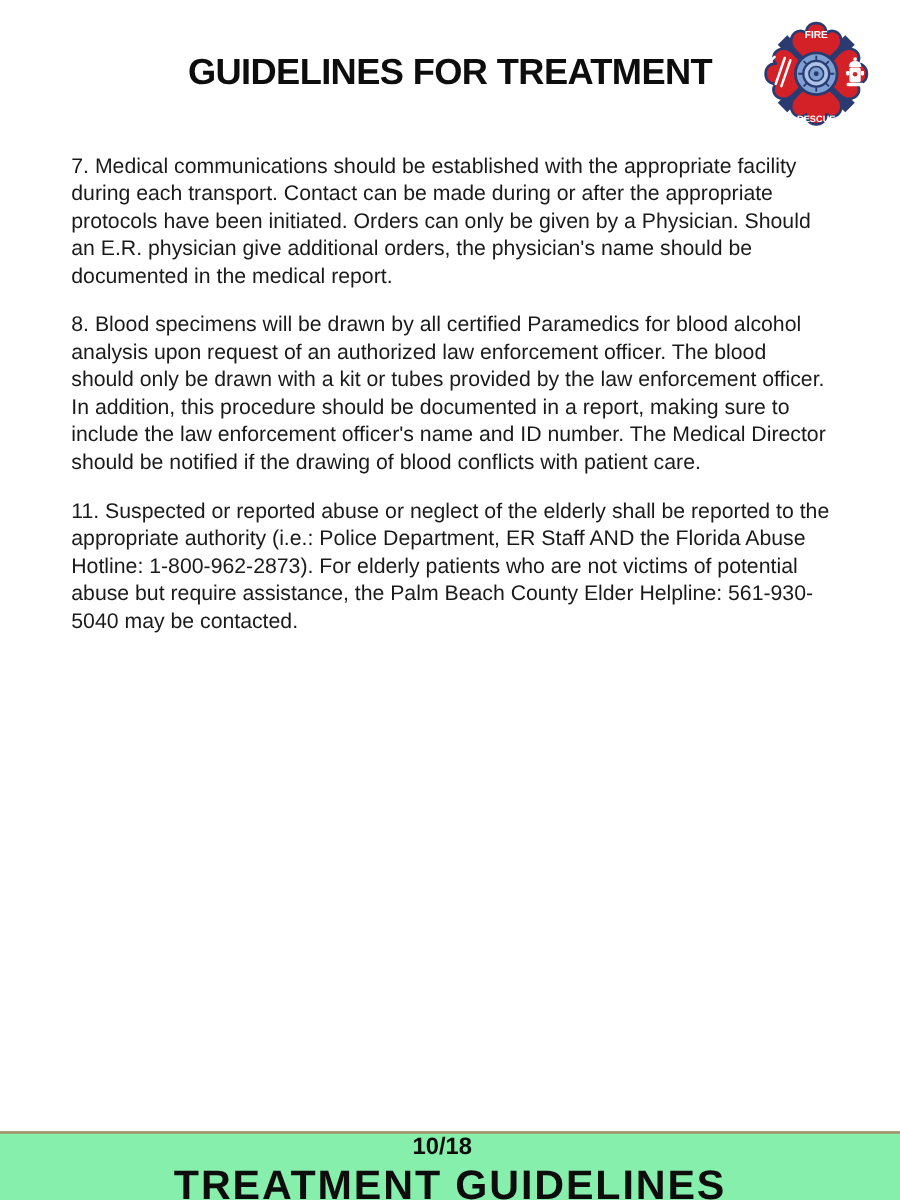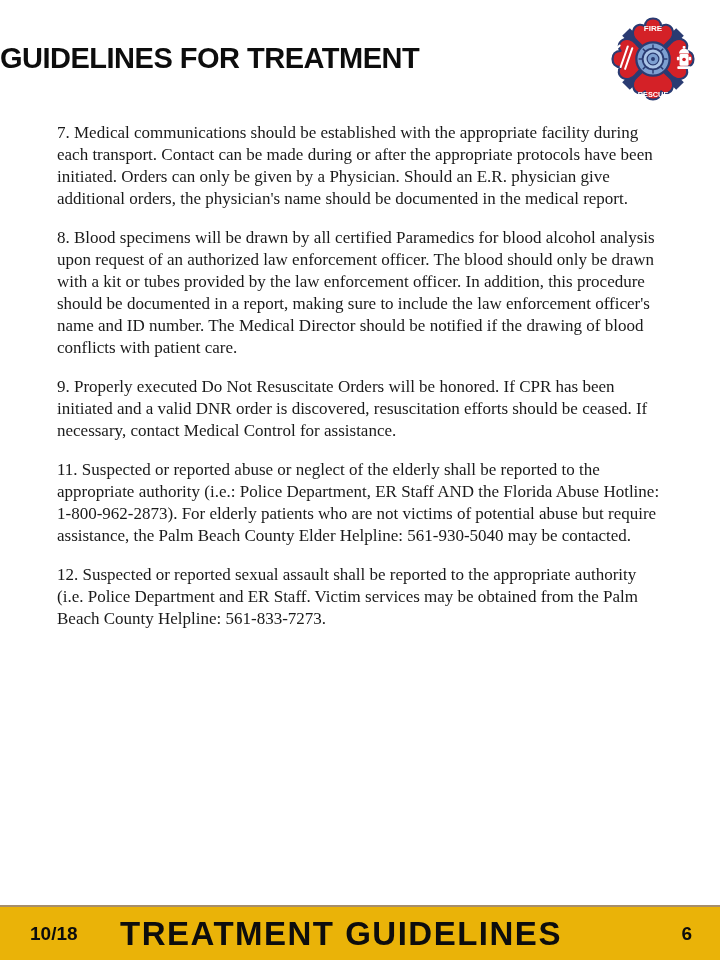--- a/index.html
+++ b/index.html
@@ -8,44 +8,46 @@
     width:720px; height:960px;
     background:#ffffff;
     overflow:hidden;
     font-family:"Liberation Sans", sans-serif;
     color:#1a1a1a;
   }
   
   .header { position:relative; height:120px; }
   .page-title {
     position:absolute; left:0; right:0; top:42px;
+    text-align:center;
     font-size:29px; font-weight:bold;
     letter-spacing:-0.5px;
     color:#0d0d0d;
     white-space:nowrap;
   }
   .logo {
     position:absolute; top:12px; right:22px;
     width:90px; height:94px;
   }
   
   .content {
     padding:2px 56px 0 57px;
     font-size:17px;
     line-height:22px;
   }
-  .content p { margin:0 0 17px 0;font-family:Liberation Serif, serif; }
+  .content p { margin:0 0 17px 0; }
   
   .footer {
     position:absolute; left:0; right:0; bottom:0;
     height:53px;
-    background:#eab308;
+    background:#86efac;
     border-top:2px solid #a68e6b;
     display:flex; align-items:center;
     color:#0d0d0d;
+    flex-direction:column;
   }
   .footer-date {
     width:90px; margin-left:30px;
     font-size:19px; font-weight:bold;
   }
   .footer-title {
     flex:1; text-align:left;
     font-size:33px; font-weight:bold;
     letter-spacing:1.5px;
     white-space:nowrap;
@@ -106,23 +108,21 @@
       </g>
 
       <text x="50" y="18.5" text-anchor="middle" font-size="9" font-weight="bold" fill="#ffffff">FIRE</text>
       <text x="50" y="92.5" text-anchor="middle" font-size="8.2" font-weight="bold" fill="#ffffff">RESCUE</text>
     </svg>
   </div>
 
   <div class="content">
     <p>7. Medical communications should be established with the appropriate facility during each transport. Contact can be made during or after the appropriate protocols have been initiated.  Orders can only be given by a Physician. Should an E.R. physician give additional orders, the physician's name should be documented in the medical report.</p>
     <p>8. Blood specimens will be drawn by all certified Paramedics for blood alcohol analysis upon request of an authorized law enforcement officer.  The blood should only be drawn with a kit or tubes provided by the law enforcement officer.  In addition, this procedure should be documented in a report, making sure to include the law enforcement officer's name and ID number.  The Medical Director should be notified if the drawing of blood conflicts with patient care.</p>
-    <p>9. Properly executed Do Not Resuscitate Orders will be honored. If CPR has been initiated  and a valid DNR order is discovered, resuscitation efforts should be ceased.  If necessary, contact Medical Control for assistance.</p>
     <p>11. Suspected or reported abuse or neglect of the elderly shall be reported to the appropriate authority (i.e.: Police Department, ER Staff AND the Florida Abuse Hotline: 1-800-962-2873). For elderly patients who are not victims of potential abuse but require assistance, the Palm Beach County Elder Helpline: 561-930-5040 may be contacted.</p>
-    <p>12. Suspected or reported sexual assault shall be reported to the appropriate authority (i.e. Police Department and ER Staff. Victim services may be obtained from the Palm Beach County Helpline: 561-833-7273.</p>
   </div>
 
   <div class="footer">
     <div class="footer-date">10/18</div>
     <div class="footer-title">TREATMENT  GUIDELINES</div>
     <div class="footer-page">6</div>
   </div>
 
 </div>
 

